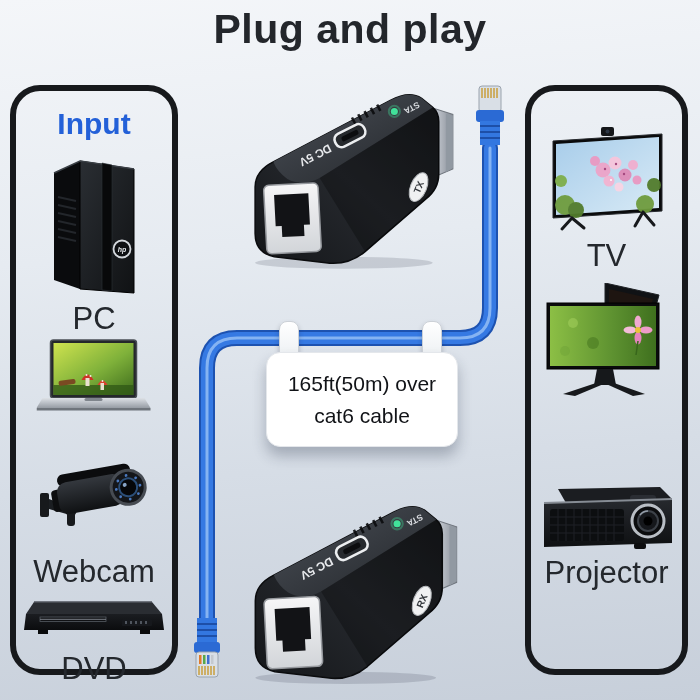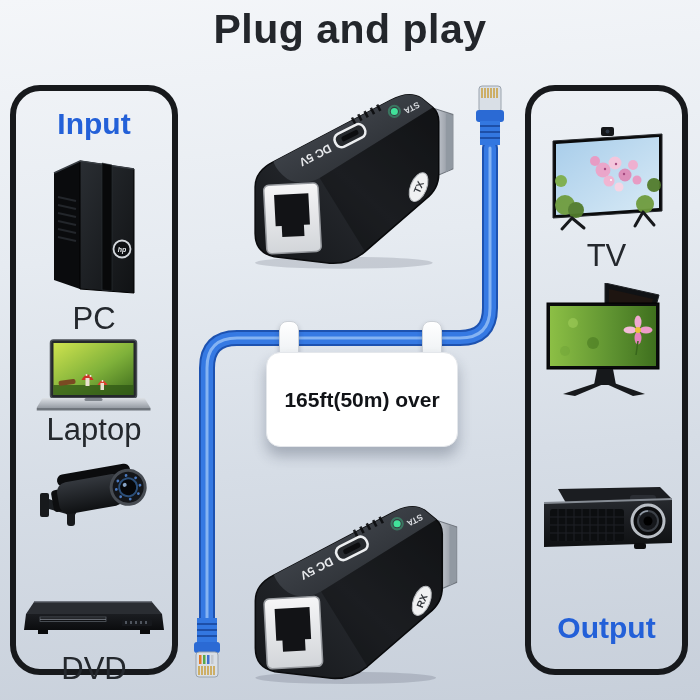--- a/index.html
+++ b/index.html
@@ -21,21 +21,21 @@
   .overlay{position:absolute;left:0;top:0;pointer-events:none;}
   .cable-layer{z-index:1;}
   .device{position:absolute;z-index:3;}
   .hook{position:absolute;top:321px;width:18px;height:44px;z-index:4;
         background:linear-gradient(#ffffff,#e9edf1);border:1px solid #ccd1d7;
         border-radius:8px;box-shadow:0 3px 5px rgba(30,40,60,.25);}
   .tag{position:absolute;left:266px;top:352px;width:190px;height:93px;z-index:5;
        background:#ffffff;border:1px solid #e4e7eb;border-radius:14px;
        box-shadow:0 9px 14px rgba(30,40,60,.28);
        display:flex;flex-direction:column;justify-content:center;align-items:center;}
-  .tag div{font-size:21px;font-weight:bold;color:#111317;line-height:32px;}
+  .tag div{font-size:21px;font-weight:normal;color:#111317;line-height:32px;}
 </style>
 </head>
 <body>
 
 <div class="stage">
 
   <div class="title">Plug and play</div>
 
   <svg class="overlay cable-layer" width="700" height="700" viewBox="0 0 700 700">
 
@@ -135,21 +135,20 @@
       <rect x="49" y="40" width="4" height="8" fill="#e9e2cf"></rect>
       <circle cx="50" cy="37" r="1" fill="#f4ede0"></circle>
         <circle cx="54" cy="38" r="1" fill="#f4ede0"></circle>
       <path d="M 61 47 Q 66 38 71 47 Z" fill="#d8422f"></path>
       <rect x="64" y="45" width="3.5" height="7" fill="#e9e2cf"></rect>
       <circle cx="66" cy="43" r="0.9" fill="#f4ede0"></circle>
       <polygon points="6,60 108,60 114,70 0,70" fill="url(#lbs)"></polygon>
       <rect x="48" y="60" width="18" height="3" rx="1.5" fill="#7f858c"></rect>
       <rect x="0" y="70" width="114" height="2.5" fill="#6f757c"></rect>
     </svg>
-    <div class="item-label" style="top:321px">Laptop</div>
 
     <svg class="icon" style="top:360px" width="120" height="104" viewBox="0 0 120 104">
       <defs>
         <linearGradient id="wcb" x1="0" y1="0" x2="0" y2="1">
           <stop offset="0" stop-color="#34383e"></stop>
             <stop offset="1" stop-color="#0f1113"></stop>
         </linearGradient>
       </defs>
       <rect x="6" y="42" width="9" height="24" rx="2" fill="#17191c"></rect>
       <polygon points="15,48 36,56 36,64 15,58" fill="#1b1e22"></polygon>
@@ -167,20 +166,21 @@
             <circle cx="104" cy="50" r="1.4"></circle>
           <circle cx="95" cy="54" r="1.4"></circle>
             <circle cx="86" cy="50" r="1.4"></circle>
           <circle cx="83" cy="42" r="1.4"></circle>
             <circle cx="86" cy="34" r="1.4"></circle>
         </g>
         <circle cx="95" cy="42" r="9" fill="#06070a" stroke="#2b4e78" stroke-width="2"></circle>
         <circle cx="92" cy="39" r="2" fill="#9fc0e8" opacity="0.85"></circle>
       </g>
     </svg>
+    <div class="item-label" style="top:463px">Webcam</div>
 
     <svg class="icon" style="top:505px" width="140" height="42" viewBox="0 0 140 42">
       <defs>
         <linearGradient id="dvf" x1="0" y1="0" x2="0" y2="1">
           <stop offset="0" stop-color="#1b1d21"></stop>
             <stop offset="1" stop-color="#0b0c0e"></stop>
         </linearGradient>
       </defs>
       <polygon points="10,6 128,6 138,18 2,18" fill="#2a2d32"></polygon>
       <line x1="10" y1="6" x2="128" y2="6" stroke="#50555c" stroke-width="1.5"></line>
@@ -296,22 +296,22 @@
           <line x1="60" y1="24" x2="60" y2="56"></line>
         <line x1="68" y1="24" x2="68" y2="56"></line>
           <line x1="76" y1="24" x2="76" y2="56"></line>
       </g>
       <circle cx="110" cy="36" r="16" fill="#0b0c0e" stroke="#b9bec5" stroke-width="3"></circle>
       <circle cx="110" cy="36" r="10" fill="#15171b" stroke="#3c4148" stroke-width="2"></circle>
       <circle cx="110" cy="36" r="4.5" fill="#000"></circle>
       <path d="M 102 30 A 10 10 0 0 1 110 26" fill="none" stroke="#aab4c0" stroke-width="1.5" opacity="0.8"></path>
       <rect x="96" y="58" width="12" height="6" rx="2" fill="#0c0d0f"></rect>
     </svg>
-
-    <div class="heading" style="top:520px">Output</div>
+    <div class="item-label" style="top:464px">Projector</div>
+
   </div>
 
   <svg class="device" style="left:243px;top:83px" width="222" height="187" viewBox="0 0 220 185">
     <defs>
       <linearGradient id="t-body" x1="0" y1="1" x2="1" y2="0">
         <stop offset="0" stop-color="#141619"></stop>
           <stop offset="0.5" stop-color="#26292e"></stop>
           <stop offset="1" stop-color="#17191c"></stop>
       </linearGradient>
       <linearGradient id="t-top" x1="0" y1="0" x2="1" y2="1">
@@ -412,15 +412,16 @@
     <g transform="translate(174,103) rotate(-68)">
       <ellipse rx="15" ry="8" fill="#f0f1f2" stroke="#b5b8bc"></ellipse>
       <text text-anchor="middle" dy="3.5" font-size="9.5" font-weight="bold" fill="#33373c">RX</text>
     </g>
   </svg>
 
   <div class="hook" style="left:279px"></div>
   <div class="hook" style="left:422px"></div>
   <div class="tag">
     <div>165ft(50m) over</div>
+    <div>cat6 cable</div>
   </div>
 
 </div>
 
 </body></html>

